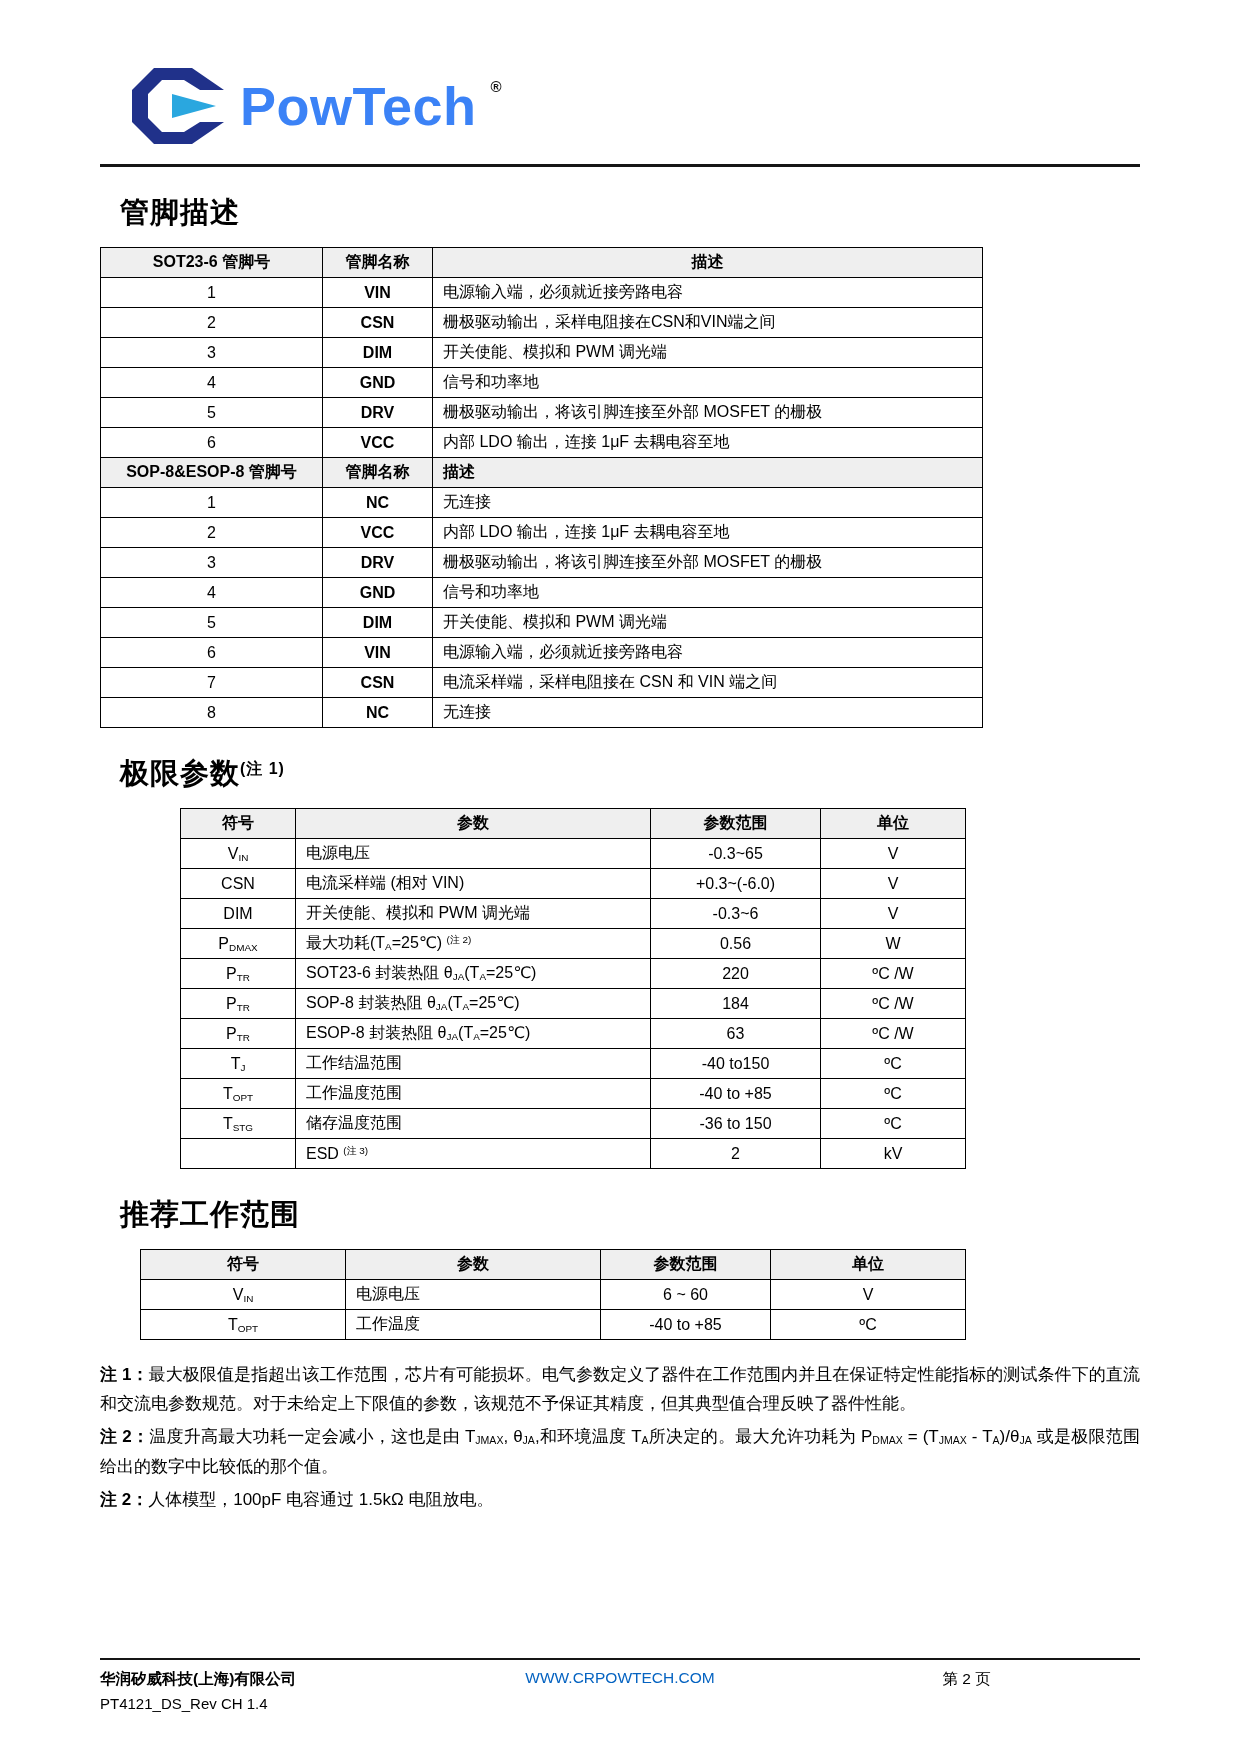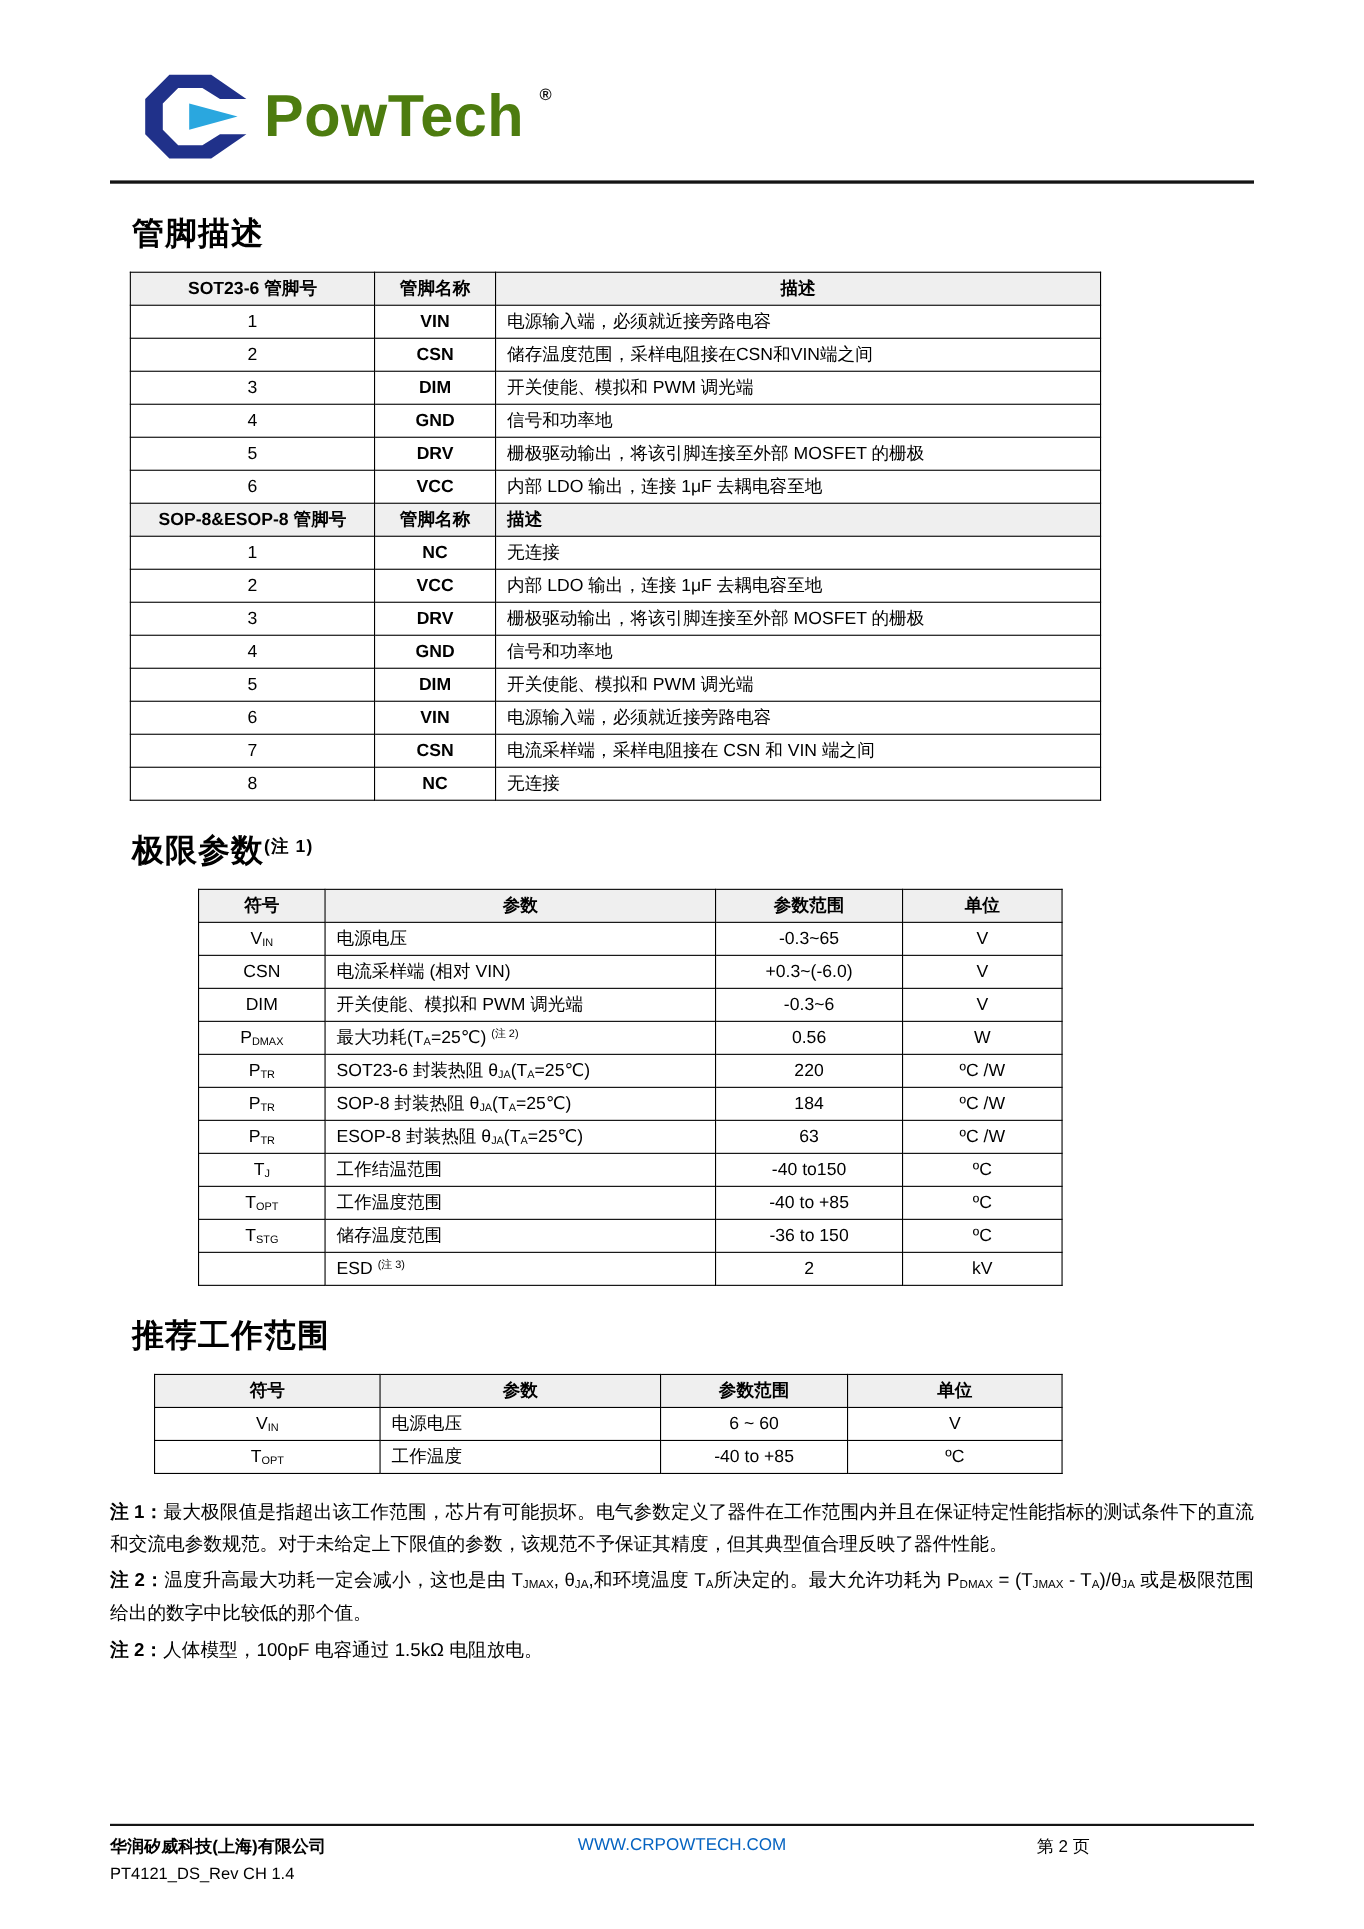--- a/index.html
+++ b/index.html
@@ -3,36 +3,36 @@
 <meta charset="utf-8">
 <style>
   * { margin:0; padding:0; box-sizing:border-box; }
   html,body { background:#ffffff; }
   body { font-family:"Liberation Sans","DejaVu Sans",sans-serif; color:#000; }
   .page { width:1240px; height:1754px; margin:0 auto; background:#fff; display:flex; flex-direction:column; padding:56px 100px 42px 100px; overflow:hidden; }
 
   
   .header-row { display:flex; justify-content:space-between; align-items:flex-start; }
   .logo { display:flex; align-items:center; gap:12px; margin-left:28px; margin-top:4px; }
-  .brand { font-size:54px; font-weight:bold; color:#4d7c0f; letter-spacing:0.5px; }
+  .brand { font-size:54px; font-weight:bold; color:#3b82f6; letter-spacing:0.5px; }
   .reg { font-size:15px; color:#111; position:relative; top:-20px; left:2px; font-weight:bold; }
   .title-block { text-align:right; padding-right:132px; margin-top:8px; }
   .part-number { font-size:44px; font-weight:bold; letter-spacing:1px; line-height:1.05; }
   .subtitle { font-size:25px; margin-top:10px; letter-spacing:1px; }
   .header-rule { border-bottom:3px solid #151515; margin-top:12px; }
 
   
   .section-title { font-size:29px; font-weight:bold; margin:26px 0 14px 20px; letter-spacing:1px; }
 
   
   table { border-collapse:collapse; table-layout:fixed; font-size:16px; }
   td { border:1px solid #000; height:30px; padding:2px 10px; vertical-align:middle; overflow:hidden; white-space:nowrap; }
   tr.head td { background:#efefef; font-weight:bold; text-align:center; }
 
-  .pin-table { width:882px; margin-left:18px; }
+  .pin-table { width:882px; }
   .pin-table col.c1 { width:222px; } .pin-table col.c2 { width:110px; } .pin-table col.c3 { width:550px; }
   .pin-table td.num { text-align:center; }
   .pin-table td.pname { text-align:center; font-weight:bold; }
   .pin-table td.desc { text-align:left; }
   .pin-table tr.head td.desc-left { text-align:left; }
 
   .limits-table { width:785px; margin-left:80px; }
   .limits-table col.c1 { width:115px; } .limits-table col.c2 { width:355px; }
   .limits-table col.c3 { width:170px; } .limits-table col.c4 { width:145px; }
   .limits-table td.sym, .limits-table td.range, .limits-table td.unit { text-align:center; }
@@ -97,21 +97,21 @@
       <td>描述</td>
     </tr>
     <tr>
       <td class="num">1</td>
       <td class="pname">VIN</td>
       <td class="desc">电源输入端，必须就近接旁路电容</td>
     </tr>
     <tr>
       <td class="num">2</td>
       <td class="pname">CSN</td>
-      <td class="desc">储存温度范围，采样电阻接在CSN和VIN端之间</td>
+      <td class="desc">栅极驱动输出，采样电阻接在CSN和VIN端之间</td>
     </tr>
     <tr>
       <td class="num">3</td>
       <td class="pname">DIM</td>
       <td class="desc">开关使能、模拟和 PWM 调光端</td>
     </tr>
     <tr>
       <td class="num">4</td>
       <td class="pname">GND</td>
       <td class="desc">信号和功率地</td>

